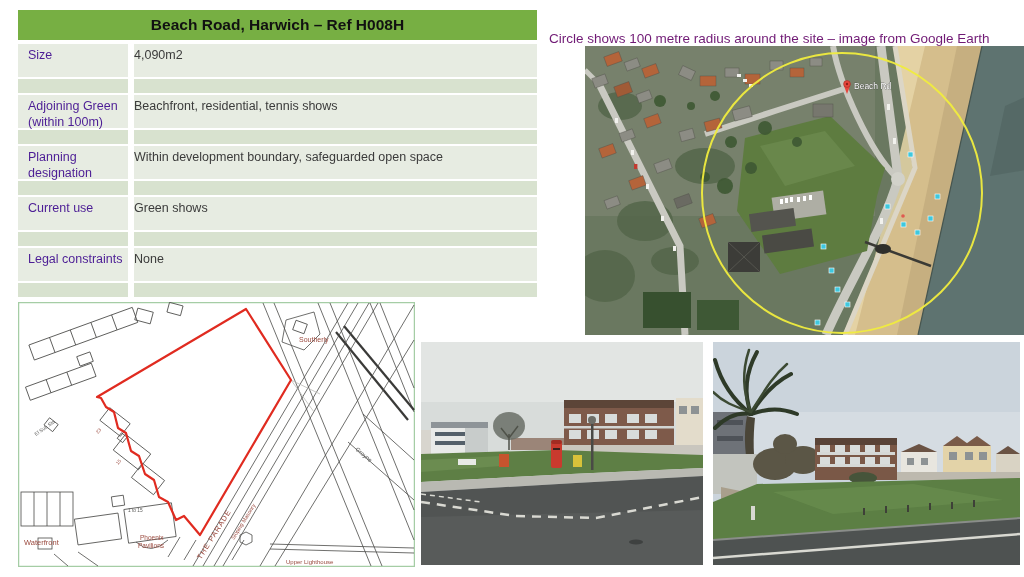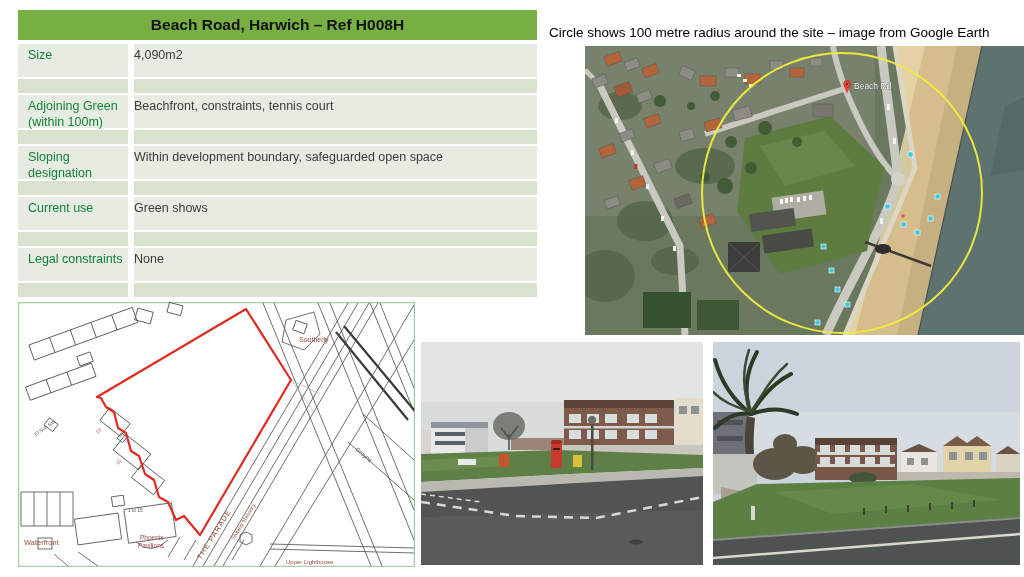--- a/index.html
+++ b/index.html
@@ -9,30 +9,30 @@
   }
   
   #table-panel{position:absolute;left:18px;top:10px;width:519px;}
   .t-title{
     height:30px;line-height:30px;text-align:center;background:#77AF43;
     font-size:15.5px;font-weight:bold;color:#111111;margin-bottom:4px;
   }
   .t-row{display:flex;height:33px;margin-bottom:2px;}
   .t-spacer{display:flex;height:14px;margin-bottom:2px;}
   .t-cell-label{width:110px;background:#E7ECE2;padding:4px 4px 0 10px;box-sizing:border-box;
-    font-size:12.5px;line-height:1.25;color:#15803d;}
+    font-size:12.5px;line-height:1.25;color:#4c1d95;}
   .t-cell-value{flex:1;background:#E7ECE2;padding:4px 8px 0 0;box-sizing:border-box;
     font-size:12.5px;line-height:1.25;color:#3B3B3B;}
   .sp-label{width:110px;background:#D8E2CF;}
   .sp-gap{width:6px;background:#ffffff;}
   .sp-value{flex:1;background:#D8E2CF;}
   .t-gap{width:6px;background:#ffffff;}
   
   #aerial-caption{
-    position:absolute;left:549px;top:25px;width:470px;font-size:13.5px;color:#000000;
+    position:absolute;left:549px;top:31px;width:470px;font-size:13.5px;color:#701a75;
   }
   #aerial-figure{position:absolute;left:545px;top:46px;width:465px;height:289px;margin-left:40px;}
   
   #siteplan-figure{position:absolute;left:18px;top:302px;width:397px;height:265px;}
   
   #photo-left{position:absolute;left:421px;top:342px;width:282px;height:223px;}
   #photo-right{position:absolute;left:713px;top:342px;width:307px;height:223px;}
   svg{display:block;}
   text{font-family:"Liberation Sans",sans-serif;}
 </style>
@@ -51,30 +51,30 @@
     </div>
     <div class="t-spacer">
       <div class="sp-label"></div>
         <div class="sp-gap"></div>
         <div class="sp-value"></div>
     </div>
 
     <div class="t-row">
       <div class="t-cell-label">Adjoining Green (within 100m)</div>
       <div class="t-gap"></div>
-      <div class="t-cell-value">Beachfront, constraints, tennis court</div>
+      <div class="t-cell-value">Beachfront, residential, tennis shows</div>
     </div>
     <div class="t-spacer">
       <div class="sp-label"></div>
         <div class="sp-gap"></div>
         <div class="sp-value"></div>
     </div>
 
     <div class="t-row">
-      <div class="t-cell-label">Sloping designation</div>
+      <div class="t-cell-label">Planning designation</div>
       <div class="t-gap"></div>
       <div class="t-cell-value">Within development boundary, safeguarded open space</div>
     </div>
     <div class="t-spacer">
       <div class="sp-label"></div>
         <div class="sp-gap"></div>
         <div class="sp-value"></div>
     </div>
 
     <div class="t-row">

